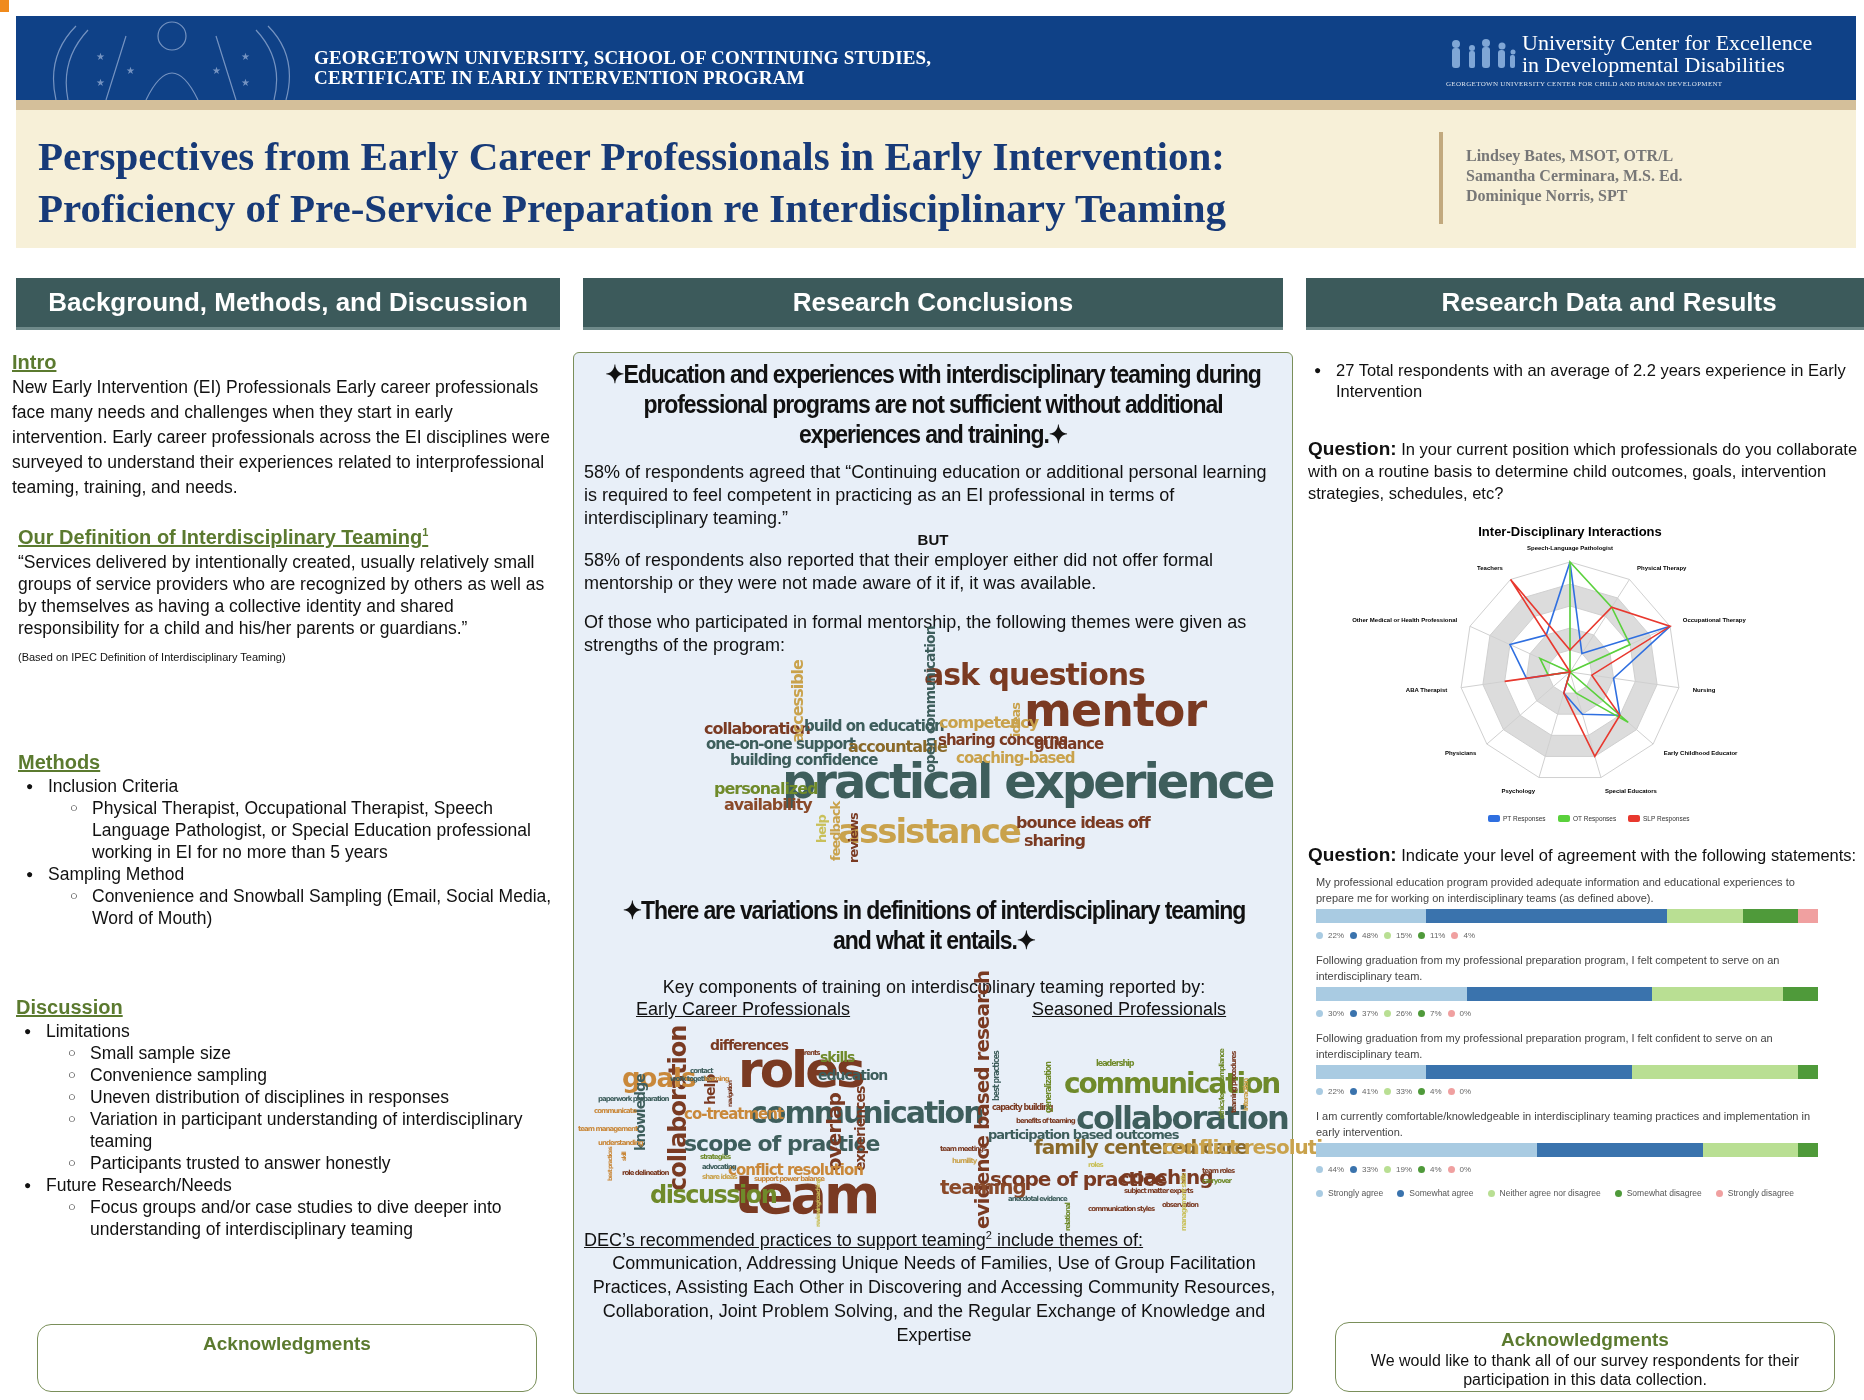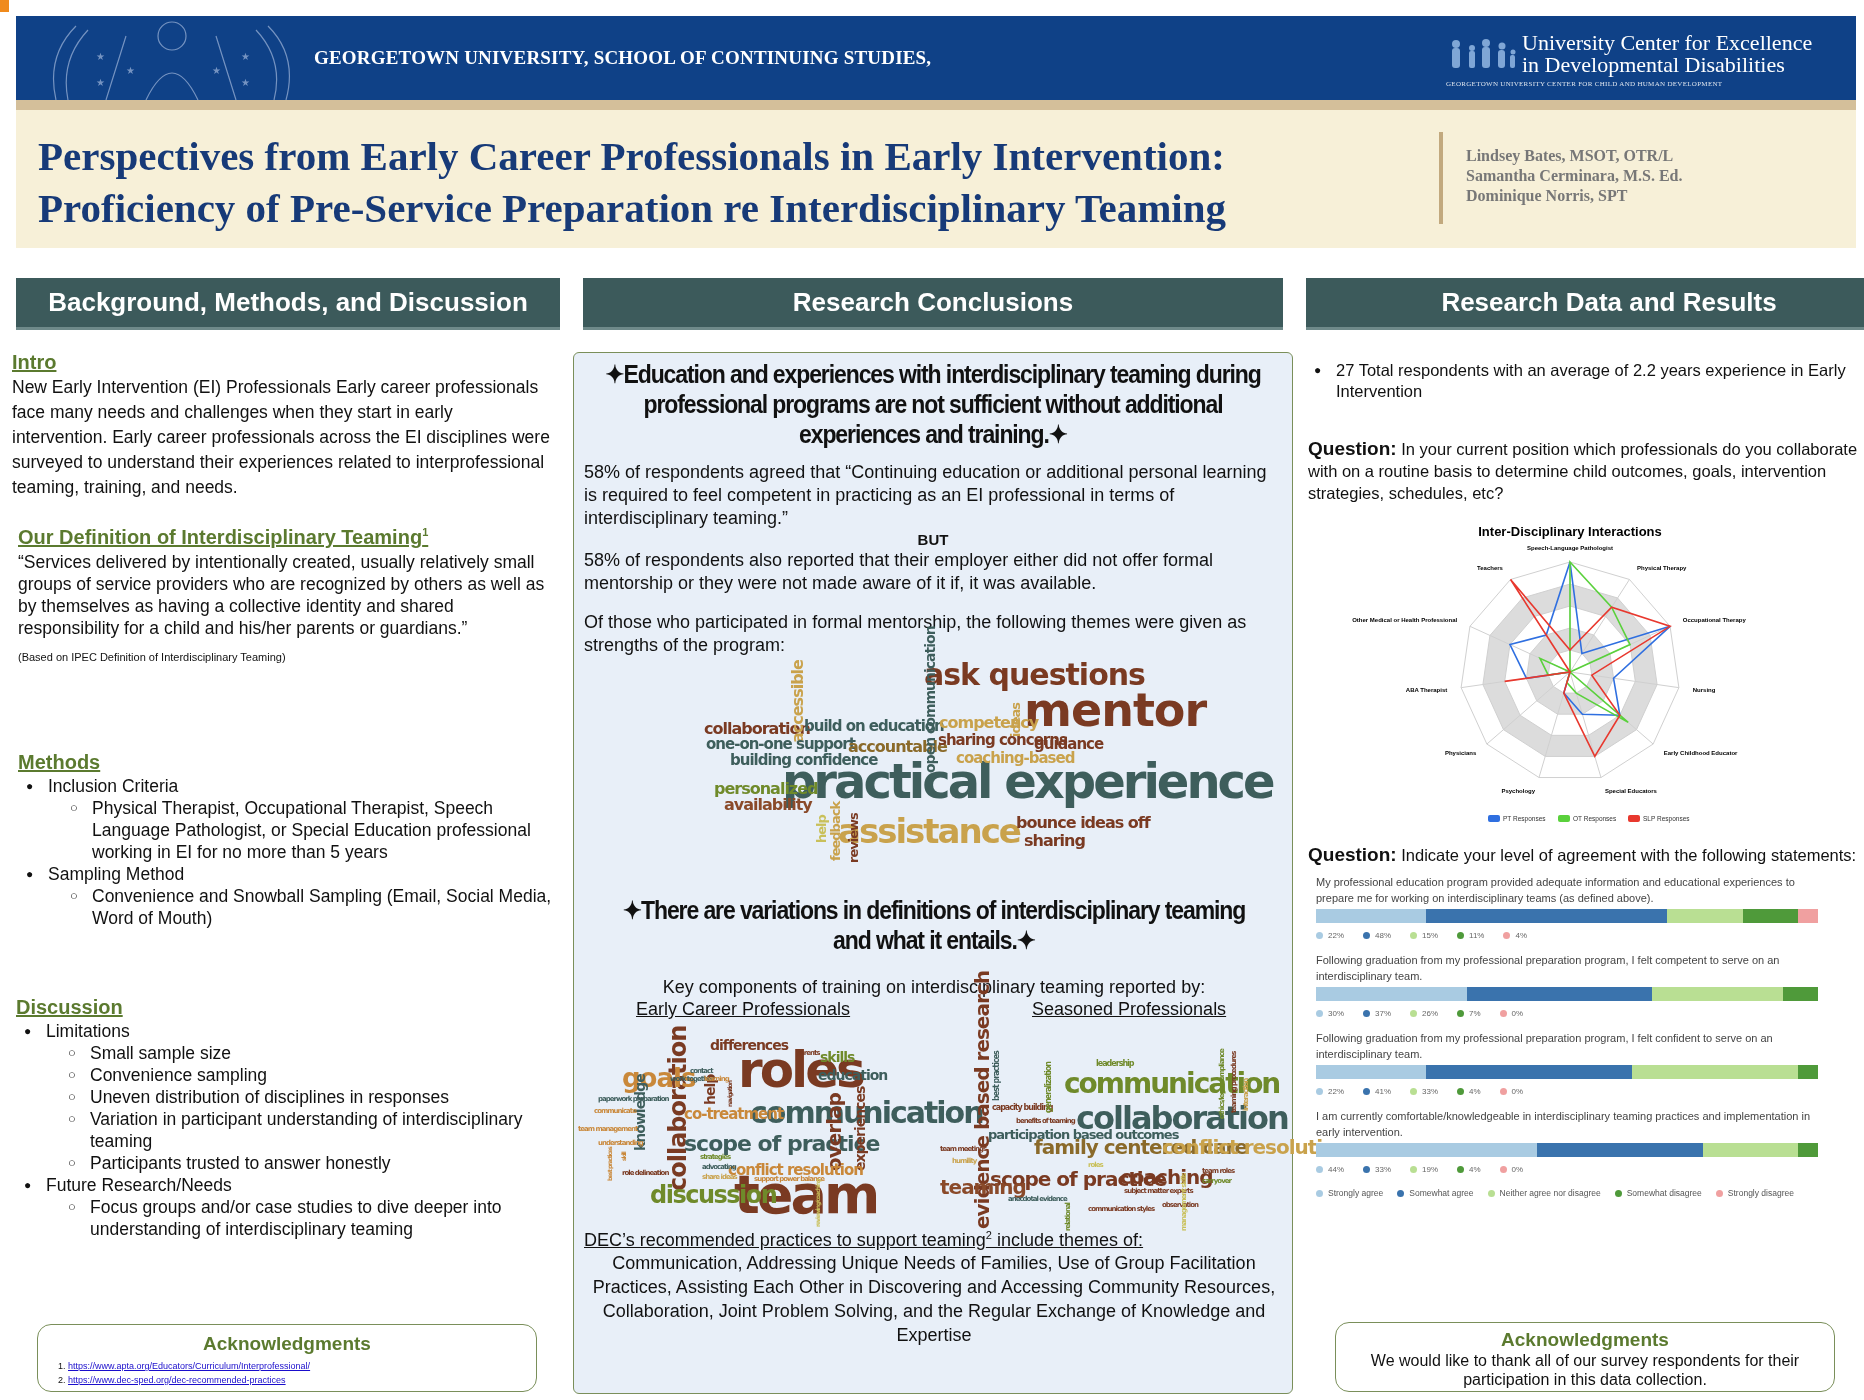--- a/index.html
+++ b/index.html
@@ -34,21 +34,21 @@
 .midbox{position:absolute;left:573px;top:352px;width:720px;height:1042px;background:#e8eff8;border:1.5px solid #7a8f5a;border-radius:6px}
 .mid-h{text-align:center;font-weight:bold;font-size:25px;line-height:30px;letter-spacing:-1.2px;transform:scaleX(.92)}
 .mid-p{font-size:18px;line-height:23px;padding:0 10px}
 .wc{position:absolute}
 .wc span{position:absolute;white-space:nowrap;font-family:"DejaVu Sans",sans-serif;font-weight:bold;letter-spacing:-1px}
 .v{transform-origin:left top;transform:rotate(-90deg)}
 .col3{position:absolute;left:1308px;top:360px;width:550px}
 .ack3{position:absolute;left:1335px;top:1322px;width:500px;height:70px;border:1.5px solid #7a8f5a;border-radius:14px;background:#fff;text-align:center}
 .bar-q{font-size:11px;color:#444;line-height:16px}
 .bar{display:flex;height:14px;margin-top:3px}
-.bar-leg{display:flex;gap:19px;font-size:8px;color:#666;margin-top:8px;align-items:flex-start}
+.bar-leg{display:flex;gap:6px;font-size:8px;color:#666;margin-top:8px;align-items:flex-start}
 .dot{display:inline-block;width:7px;height:7px;border-radius:50%;margin-right:5px;vertical-align:middle}
 .legend{display:flex;gap:14px;font-size:8.5px;color:#555;align-items:center;margin-top:14px}
 </style>
 </head>
 <body>
 
 <div class="corner"></div>
 
 <div class="banner">
   <svg class="seal" viewBox="0 0 280 84">
@@ -63,20 +63,21 @@
       <text x="60" y="44" font-size="10">★</text>
         <text x="60" y="70" font-size="10">★</text>
       <text x="205" y="44" font-size="10">★</text>
         <text x="205" y="70" font-size="10">★</text>
       <text x="90" y="58" font-size="10">★</text>
         <text x="176" y="58" font-size="10">★</text>
     </g>
   </svg>
   <div class="banner-text">
     <div>GEORGETOWN UNIVERSITY, SCHOOL OF CONTINUING STUDIES,</div>
+    <div>CERTIFICATE IN EARLY INTERVENTION PROGRAM</div>
   </div>
   <div class="ucedd">
     <svg class="fam" viewBox="0 0 72 34">
       <g fill="#7fa6d6">
         <circle cx="10" cy="6" r="4"></circle>
           <rect x="6" y="10" width="8" height="20" rx="3"></rect>
         <circle cx="26" cy="10" r="3"></circle>
           <rect x="23" y="13" width="6" height="17" rx="2"></rect>
         <circle cx="40" cy="5" r="4"></circle>
           <rect x="36" y="9" width="8" height="21" rx="3"></rect>
@@ -146,24 +147,20 @@
         </ul></li>
       <li><span>Future Research/Needs</span>
         <ul class="c">
           <li>Focus groups and/or case studies to dive deeper into understanding of interdisciplinary teaming</li>
         </ul></li>
     </ul>
   </div>
 </div>
 <div class="ack1">
   <div class="ack-title">Acknowledgments</div>
-  <ol class="refs" style="padding-left:20px">
-    <li><a>https://www.apta.org/Educators/Curriculum/Interprofessional/</a></li>
-    <li><a>https://www.dec-sped.org/dec-recommended-practices</a></li>
-  </ol>
 </div>
 
 <div class="midbox">
   <div class="mid-h" style="margin-top:6px">✦Education and experiences with interdisciplinary teaming during professional programs are not sufficient without additional experiences and training.✦</div>
   <p class="mid-p" style="margin-top:12px">58% of respondents agreed that “Continuing education or additional personal learning is required to feel competent in practicing as an EI professional in terms of interdisciplinary teaming.”</p>
   <p style="text-align:center;font-weight:bold;font-size:15px;line-height:19px">BUT</p>
   <p class="mid-p">58% of respondents also reported that their employer either did not offer formal mentorship or they were not made aware of it if, it was available.</p>
   <p class="mid-p" style="margin-top:16px">Of those who participated in formal mentorship, the following themes were given as strengths of the program:</p>
 
   <div class="wc" style="left:130px;top:300px;width:460px;height:220px">

